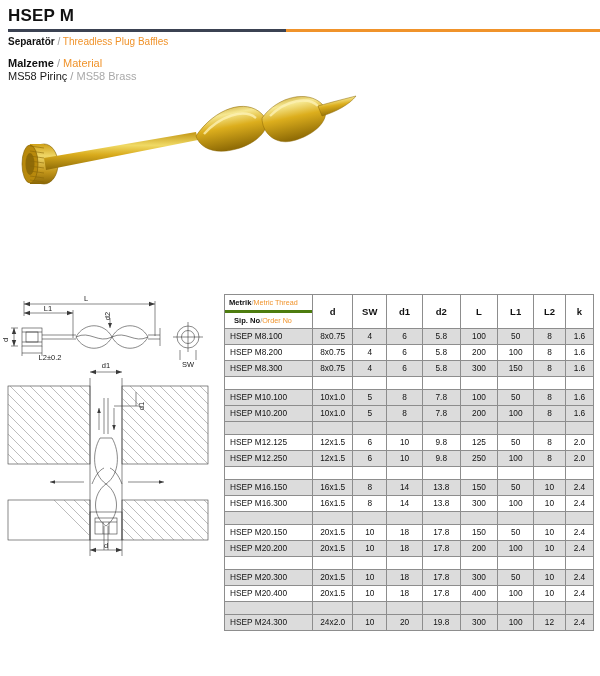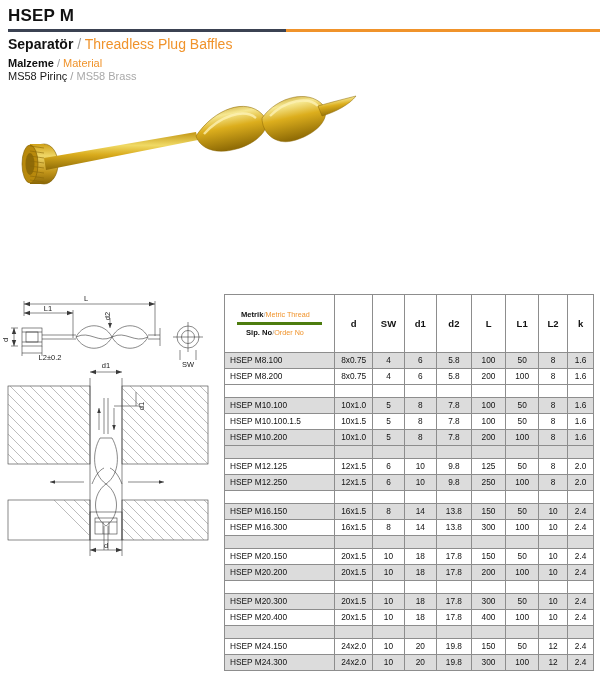--- a/index.html
+++ b/index.html
@@ -33,21 +33,21 @@
     height: 3px;
     width: 592px;
     margin-left: 8px;
     display: flex;
   }
   #rule-dark { width: 47%; background: #3b4252; }
   #rule-orange { flex: 1; background: #f0932b; }
 
   #subtitle {
     padding: 4px 0 0 8px;
-    font-size: 14px;
+    font-size: 10px;
     white-space: nowrap;
   }
   .t-bold { font-weight: bold; color: #111111; }
   .t-sep { color: #9a9a9a; font-weight: normal; }
   .t-orange { color: #f0932b; }
   .t-gray { color: #a9a9a9; }
 
   #material-block {
     position: absolute;
     left: 8px; top: 57px;
@@ -95,21 +95,21 @@
     height: 15px;
     line-height: 15px;
     background: #ffffff;
     font-weight: normal;
   }
   th.hcell {
     font-size: 9.5px;
     font-weight: bold;
     background: #ffffff;
   }
-  th.stack { padding: 12px; vertical-align: middle; }
+  th.stack { padding: 0; vertical-align: middle; }
   .stackbox { display: block; }
   .stackrow {
     display: block;
     height: 15px;
     line-height: 15px;
     font-size: 7.6px;
     text-align: left;
     padding-left: 4px;
     white-space: nowrap;
   }
@@ -388,45 +388,45 @@
           <td class="name">HSEP M8.200</td>
           <td>8x0.75</td>
           <td>4</td>
           <td>6</td>
           <td>5.8</td>
           <td>200</td>
           <td>100</td>
           <td>8</td>
           <td>1.6</td>
         </tr>
+        <tr class="shade">
+          <td class="name">HSEP M8.300</td>
+          <td>8x0.75</td>
+          <td>4</td>
+          <td>6</td>
+          <td>5.8</td>
+          <td>300</td>
+          <td>150</td>
+          <td>8</td>
+          <td>1.6</td>
+        </tr>
         <tr class="spacer">
           <td>&nbsp;</td>
           <td>&nbsp;</td>
           <td>&nbsp;</td>
           <td>&nbsp;</td>
           <td>&nbsp;</td>
           <td>&nbsp;</td>
           <td>&nbsp;</td>
           <td>&nbsp;</td>
           <td>&nbsp;</td>
         </tr>
         <tr class="shade">
           <td class="name">HSEP M10.100</td>
           <td>10x1.0</td>
-          <td>5</td>
-          <td>8</td>
-          <td>7.8</td>
-          <td>100</td>
-          <td>50</td>
-          <td>8</td>
-          <td>1.6</td>
-        </tr>
-        <tr>
-          <td class="name">HSEP M10.100.1.5</td>
-          <td>10x1.5</td>
           <td>5</td>
           <td>8</td>
           <td>7.8</td>
           <td>100</td>
           <td>50</td>
           <td>8</td>
           <td>1.6</td>
         </tr>
         <tr class="shade">
           <td class="name">HSEP M10.200</td>
@@ -575,31 +575,20 @@
           <td>&nbsp;</td>
           <td>&nbsp;</td>
           <td>&nbsp;</td>
           <td>&nbsp;</td>
           <td>&nbsp;</td>
           <td>&nbsp;</td>
           <td>&nbsp;</td>
           <td>&nbsp;</td>
           <td>&nbsp;</td>
         </tr>
-        <tr>
-          <td class="name">HSEP M24.150</td>
-          <td>24x2.0</td>
-          <td>10</td>
-          <td>20</td>
-          <td>19.8</td>
-          <td>150</td>
-          <td>50</td>
-          <td>12</td>
-          <td>2.4</td>
-        </tr>
         <tr class="shade">
           <td class="name">HSEP M24.300</td>
           <td>24x2.0</td>
           <td>10</td>
           <td>20</td>
           <td>19.8</td>
           <td>300</td>
           <td>100</td>
           <td>12</td>
           <td>2.4</td>

